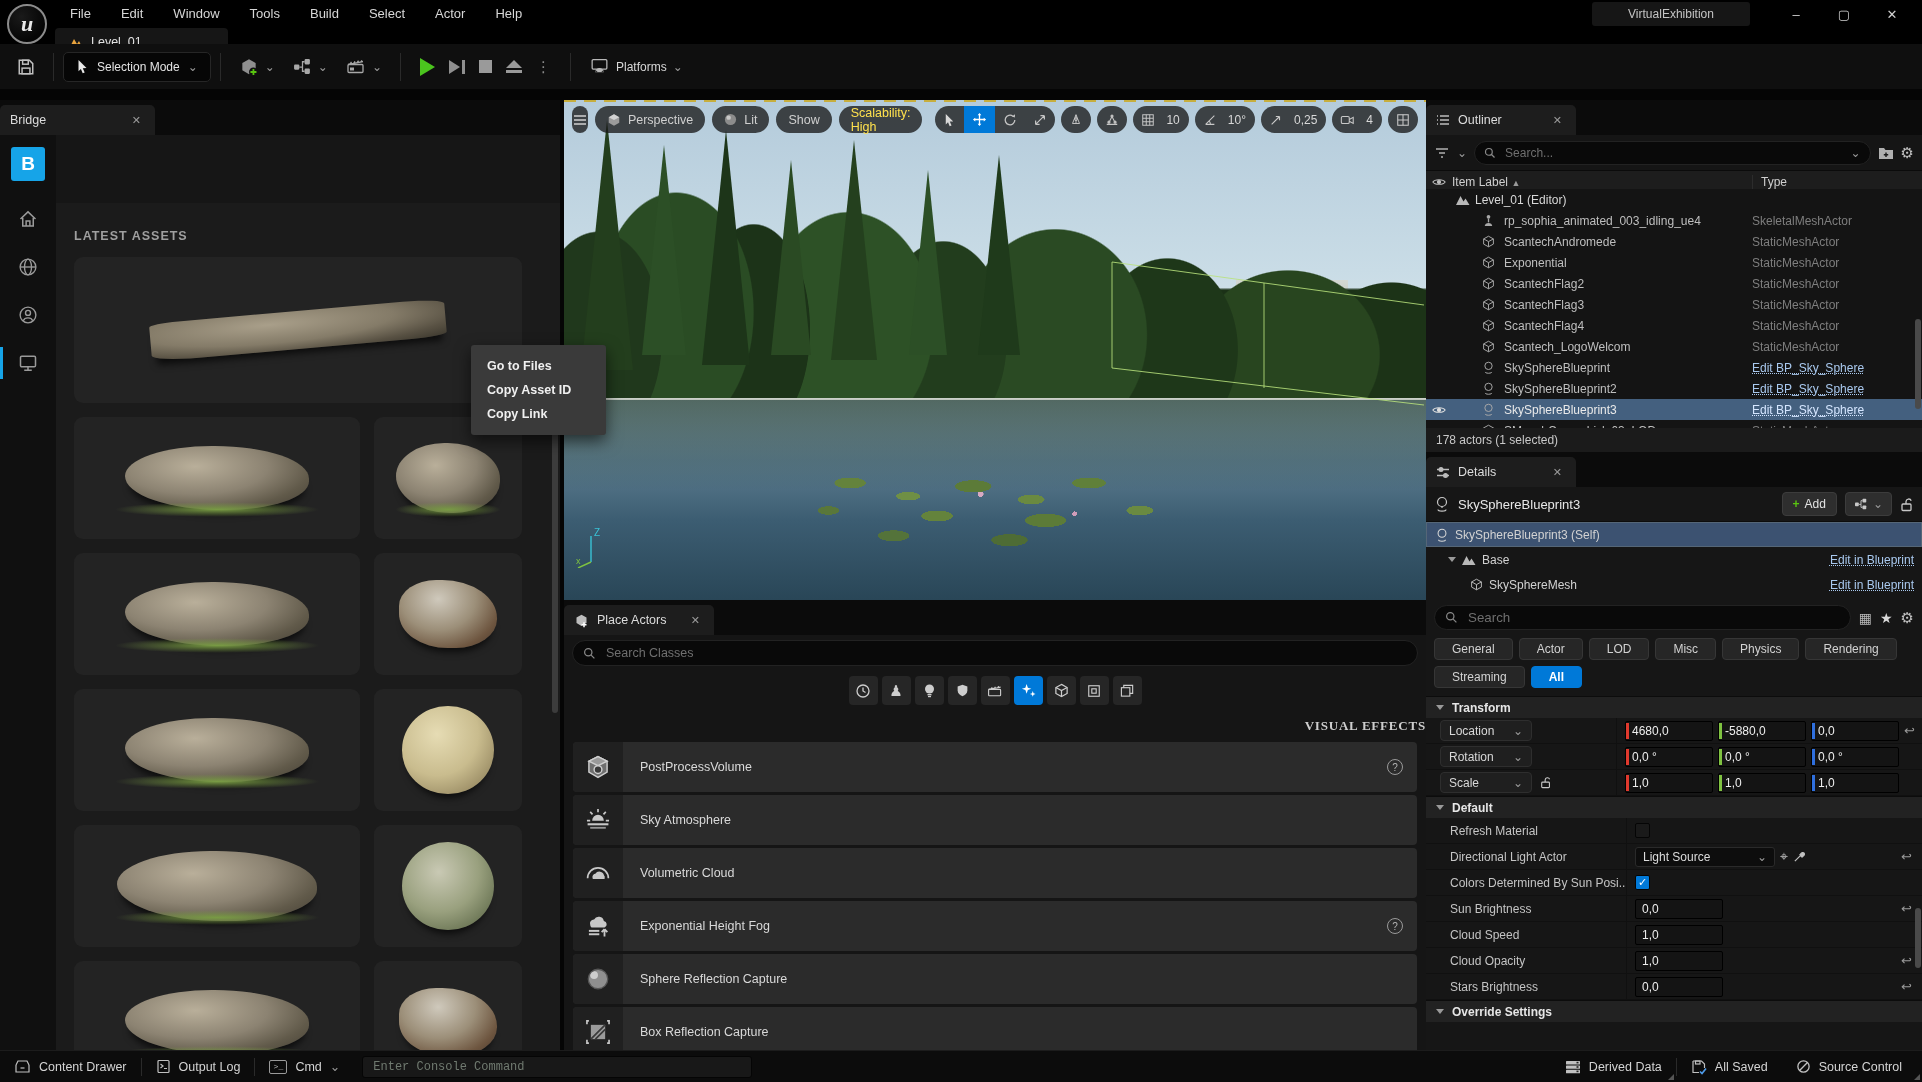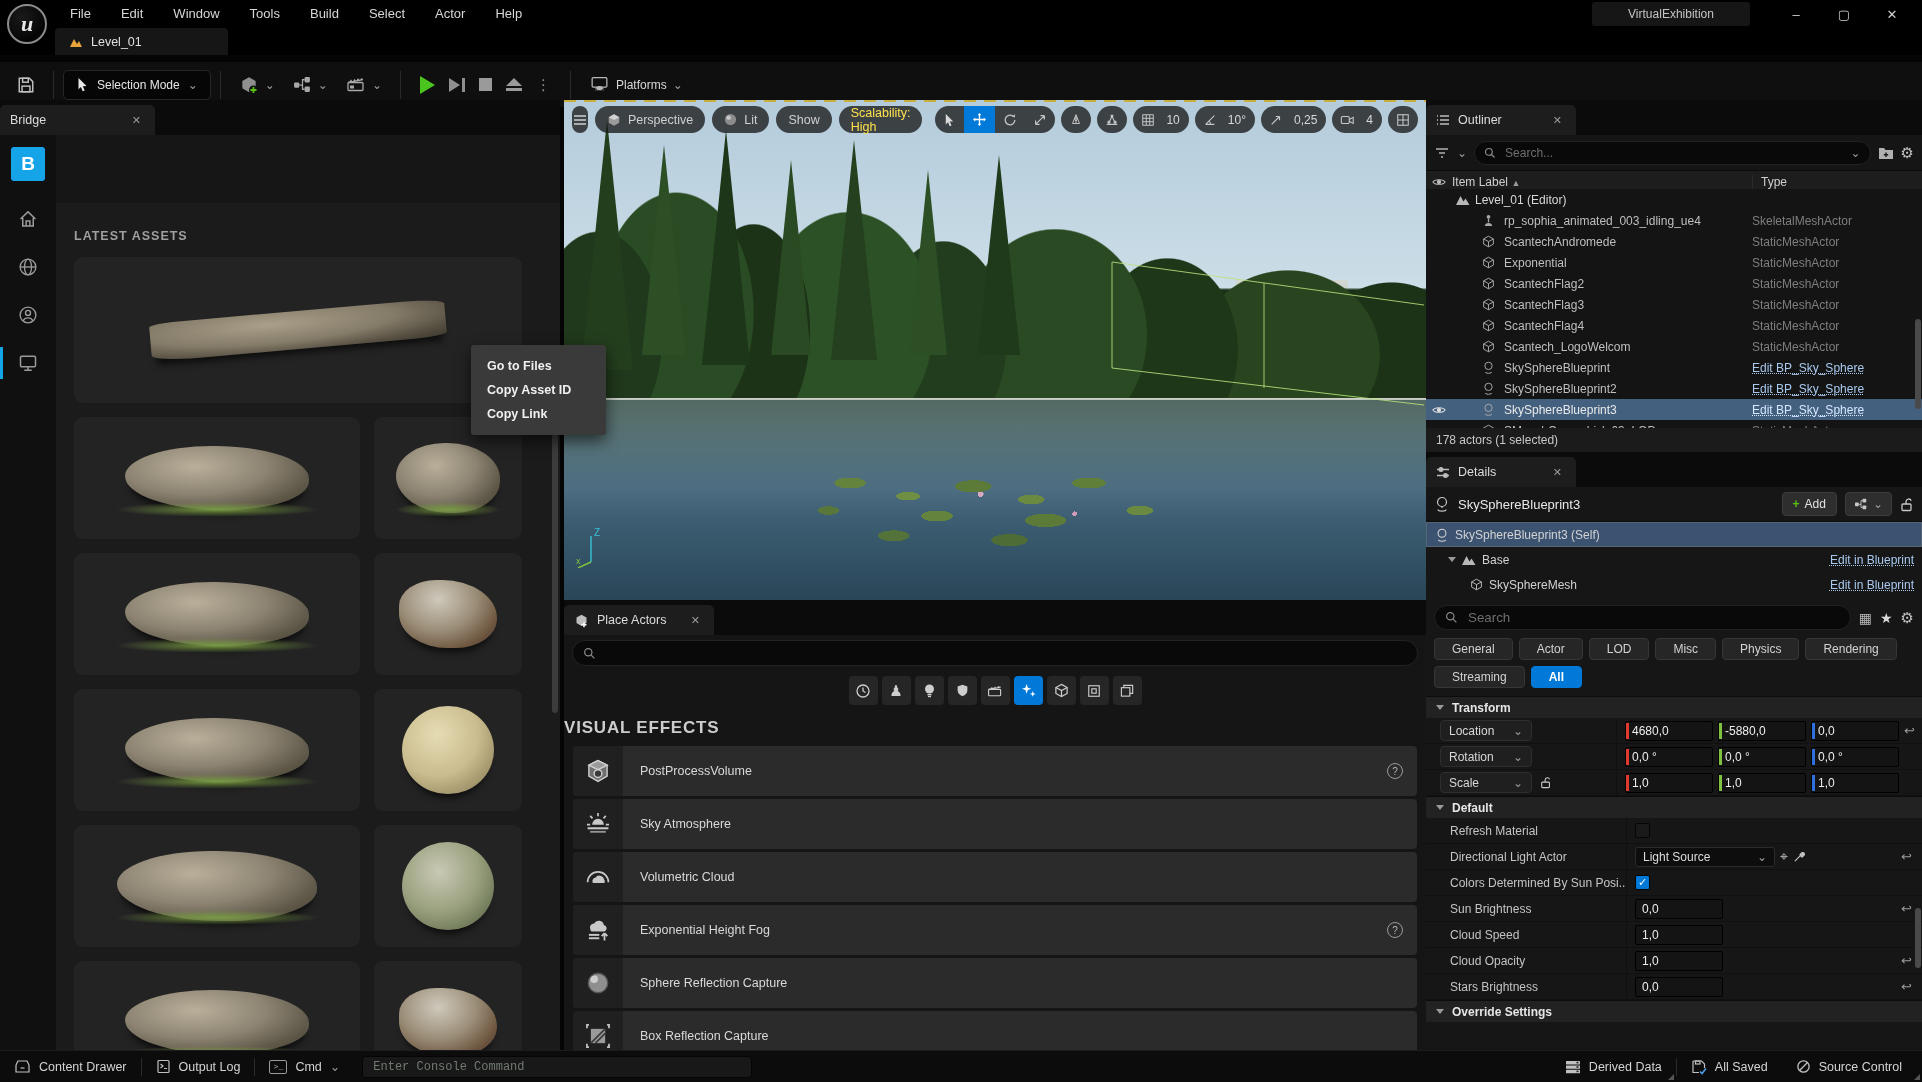--- a/index.html
+++ b/index.html
@@ -21,21 +21,21 @@
   .menu-item{padding:0 15px;line-height:28px;color:#d6d6d6;font-size:13px;cursor:default;}
   .apptitle{position:absolute;left:1592px;top:2px;width:158px;height:24px;background:#161616;border-radius:3px;color:#c4c4c4;text-align:center;line-height:24px;font-size:12px;}
   .winbtns{position:absolute;right:6px;top:0;display:flex;height:28px;}
   .winbtn{width:48px;display:flex;align-items:center;justify-content:center;color:#cfcfcf;font-size:13px;}
   .ue-logo{position:absolute;left:7px;top:4px;width:40px;height:40px;border-radius:50%;background:radial-gradient(circle at 35% 30%,#1a1a1a,#050505 70%);border:2px solid #8b8b8b;z-index:6;display:flex;align-items:center;justify-content:center;color:#e8e8e8;font-family:"Liberation Serif","DejaVu Serif",serif;font-size:22px;font-style:italic;font-weight:bold;}
   
   .tabrow{position:absolute;left:0;top:28px;width:100%;height:27px;background:#000;}
   .level-tab{position:absolute;left:55px;top:0;width:173px;height:27px;background:#161616;border-radius:4px 4px 0 0;display:flex;align-items:center;gap:8px;padding-left:14px;color:#e0e0e0;font-size:12.5px;}
 
   
-  .toolbar{position:absolute;left:0;top:62px;width:100%;height:45px;background:#0f0f0f;display:flex;align-items:center;padding-left:8px;}
+  .toolbar{position:absolute;left:0;top:44px;width:100%;height:45px;background:#0f0f0f;display:flex;align-items:center;padding-left:8px;}
   .tsep{width:1px;height:28px;background:#2a2a2a;margin:0 9px;}
   .tbtn{height:32px;display:flex;align-items:center;gap:6px;padding:0 9px;border-radius:4px;color:#d8d8d8;}
   .mode-pill{background:#060606;border:1px solid #262626;border-radius:5px;height:30px;display:flex;align-items:center;gap:8px;padding:0 12px;color:#e4e4e4;}
   .chev{color:#9a9a9a;}
   .playgrp{display:flex;align-items:center;gap:14px;padding:0 10px;}
   .play-tri{width:0;height:0;border-left:15px solid var(--green);border-top:9px solid transparent;border-bottom:9px solid transparent;}
   .step-wrap{display:flex;align-items:center;gap:2px;}
   .step-tri{width:0;height:0;border-left:11px solid #8f8f8f;border-top:7px solid transparent;border-bottom:7px solid transparent;}
   .step-bar{width:3px;height:14px;background:#8f8f8f;}
   .stop-sq{width:13px;height:13px;background:#9a9a9a;}
@@ -138,21 +138,21 @@
 
   
   .place{position:absolute;left:4px;top:500px;width:862px;height:450px;background:#151515;}
   .psearch-row{padding:5px 8px 4px 8px;}
   .psearch{height:26px;background:#090909;border:1px solid #222;border-radius:13px;display:flex;align-items:center;gap:8px;padding:0 10px;}
   .psearch input{flex:1;background:transparent;border:0;outline:0;color:#bdbdbd;font-size:12.5px;}
   .psearch input::placeholder{color:#6f6f6f;}
   .pcats{display:flex;justify-content:center;gap:4px;padding:6px 0 4px 0;}
   .pcat{width:29px;height:29px;border-radius:4px;background:#262626;display:flex;align-items:center;justify-content:center;color:#cdcdcd;}
   .pcat.on{background:var(--accent);color:#fff;}
-  .psec{text-align:left;font-weight:bold;letter-spacing:.8px;color:#cdcdcd;font-size:17px;padding:9px 0 8px 0;}
+  .psec{text-align:right;font-weight:bold;letter-spacing:.8px;color:#cdcdcd;font-size:13px;padding:9px 0 8px 0;font-family:Liberation Serif, serif;}
   .pitems{padding:0 9px;display:flex;flex-direction:column;gap:3px;}
   .pitem{height:50px;background:#2b2b2b;border-radius:4px;display:flex;align-items:center;overflow:hidden;}
   .pitem .tile{width:50px;height:50px;background:#202020;display:flex;align-items:center;justify-content:center;color:#cfcfcf;}
   .pitem .plabel{margin-left:17px;color:#d9d9d9;font-size:12.5px;}
   .pitem .help{margin-left:auto;margin-right:14px;width:16px;height:16px;border:1px solid #9a9a9a;border-radius:50%;color:#b5b5b5;font-size:10px;display:flex;align-items:center;justify-content:center;}
 
   
   .outliner{position:absolute;left:0;top:0;width:100%;height:352px;background:#151515;}
   .ofilter{display:flex;align-items:center;gap:7px;padding:6px 8px 5px 8px;}
   .osearch{flex:1;height:24px;background:#090909;border:1px solid #222;border-radius:12px;display:flex;align-items:center;gap:7px;padding:0 9px;}
@@ -602,20 +602,21 @@
         </div>
       </div>
       <div class="psearch-row">
         <div class="psearch">
           <span class="ic">
             <svg width="13" height="13" viewBox="0 0 16 16" fill="none" stroke="#8a8a8a" stroke-width="1.5">
                 <circle cx="6.5" cy="6.5" r="4.5"></circle>
                 <path d="M10,10 L14,14"></path>
               </svg>
           </span>
+          <input placeholder="Search Classes" style="">
         </div>
       </div>
       <div class="pcats">
           <div class="pcat">
             <svg width="16" height="16" viewBox="0 0 16 16" fill="none" stroke="currentColor" stroke-width="1.3">
               <circle cx="8" cy="8" r="6"></circle>
               <path d="M8,4.5 V8 L10.5,9.5"></path>
             </svg>
           </div>
           <div class="pcat">

